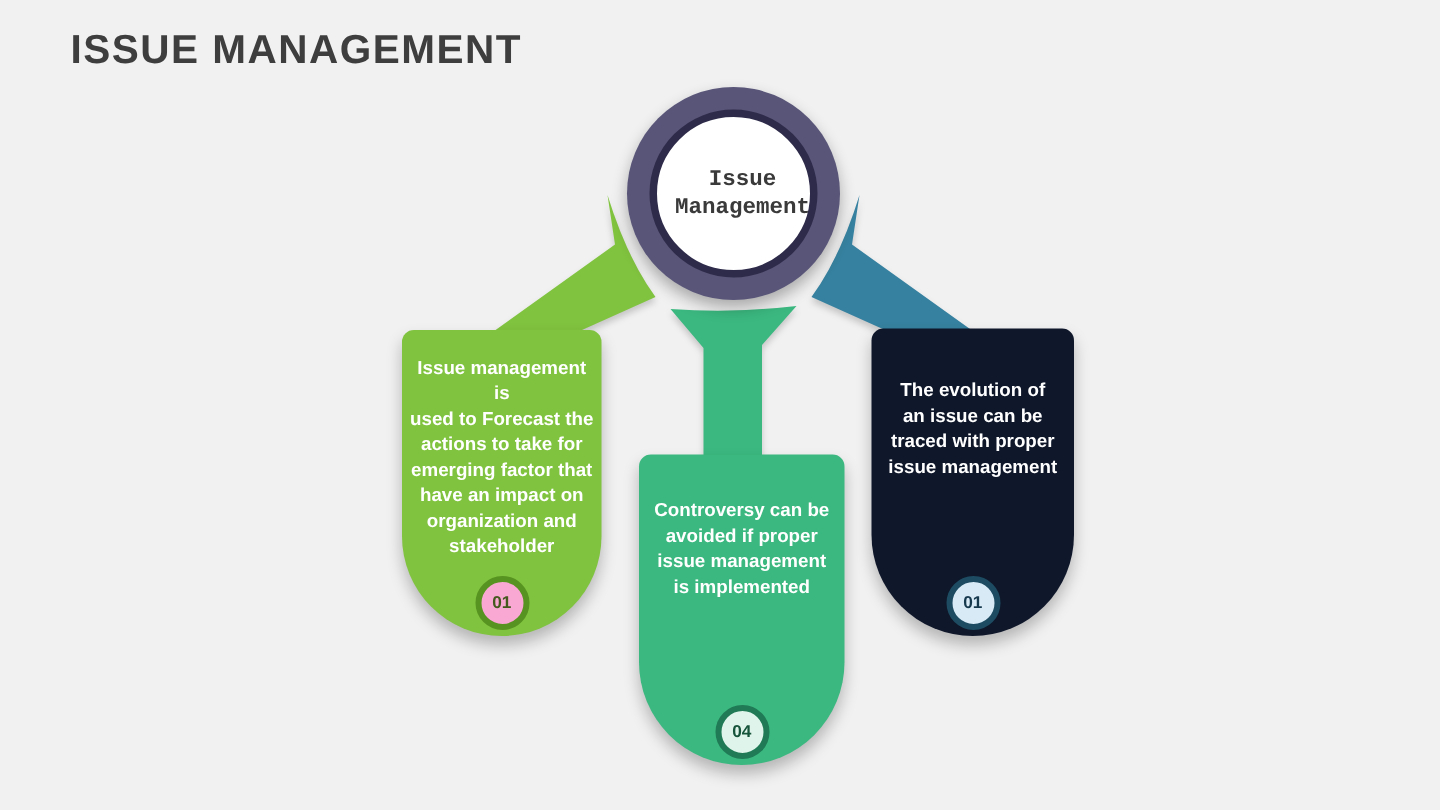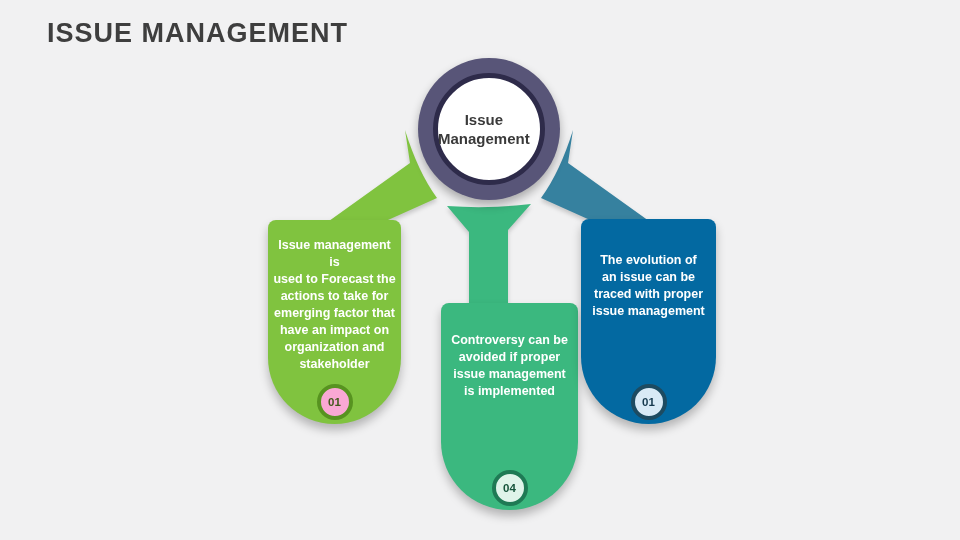--- a/index.html
+++ b/index.html
@@ -23,21 +23,21 @@
   }
   .card{
     position:absolute;
     color:#ffffff;
     text-align:center;
     font-weight:bold;
     font-size:12.5px;line-height:17px;
     box-shadow:0 6px 10px rgba(0,0,0,0.25);
   }
   .card-1{left:257px;top:220px;width:133px;height:204px;border-radius:8px 8px 67px 67px;}
-  .card-2{left:430px;top:303px;width:137px;height:207px;border-radius:8px 8px 69px 69px;}
+  .card-2{left:415px;top:303px;width:137px;height:207px;border-radius:8px 8px 69px 69px;}
   .card-3{left:570px;top:219px;width:135px;height:205px;border-radius:8px 8px 68px 68px;}
   .card-text{white-space:pre-line;padding:0 4px;}
   .card-1 .card-text{padding-top:17px;}
   .card-2 .card-text{padding-top:29px;}
   .card-3 .card-text{padding-top:33px;}
   .badge{
     position:absolute;left:50%;bottom:4px;transform:translateX(-50%);
     width:28px;height:28px;
     border:4px solid #000;border-radius:50%;
     display:flex;align-items:center;justify-content:center;
@@ -45,21 +45,21 @@
   }
   .hub{
     position:absolute;left:407px;top:58px;
     width:142px;height:142px;border-radius:50%;
     display:flex;align-items:center;justify-content:center;
     box-shadow:0 5px 10px rgba(0,0,0,0.30);
   }
   .hub-inner{
     width:102px;height:102px;border-radius:50%;
     border:5px solid #000;
-    display:flex;align-items:center;justify-content:flex-start;
+    display:flex;align-items:center;justify-content:flex-end;font-family:Liberation Mono, monospace;
   }
   .hub-label{
     white-space:pre-line;text-align:center;
     font-size:15px;line-height:19px;font-weight:bold;
   }
 </style>
 </head>
 <body>
 
 <div class="slide" style="background: rgb(241, 241, 242);">
@@ -88,21 +88,21 @@
   <div class="card card-2" style="background: rgb(59, 184, 127); color: rgb(255, 255, 255);">
     <div class="card-text">Controversy can be
 avoided if proper
 issue management
 is implemented</div>
     <div class="badge" style="background: rgb(223, 244, 234); border-color: rgb(31, 122, 85); color: rgb(22, 84, 59);">
       <span>04</span>
     </div>
   </div>
 
-  <div class="card card-3" style="background: #0369a1; color: rgb(255, 255, 255); text-align: center;">
+  <div class="card card-3" style="background: #0f172a; color: rgb(255, 255, 255); text-align: center;">
     <div class="card-text">The evolution of
 an issue can be
 traced with proper
 issue management</div>
     <div class="badge" style="background: rgb(216, 234, 246); border-color: rgb(29, 75, 97); color: rgb(22, 57, 78);">
       <span>01</span>
     </div>
   </div>
 
   <div class="hub" style="background: rgb(88, 85, 120);">

